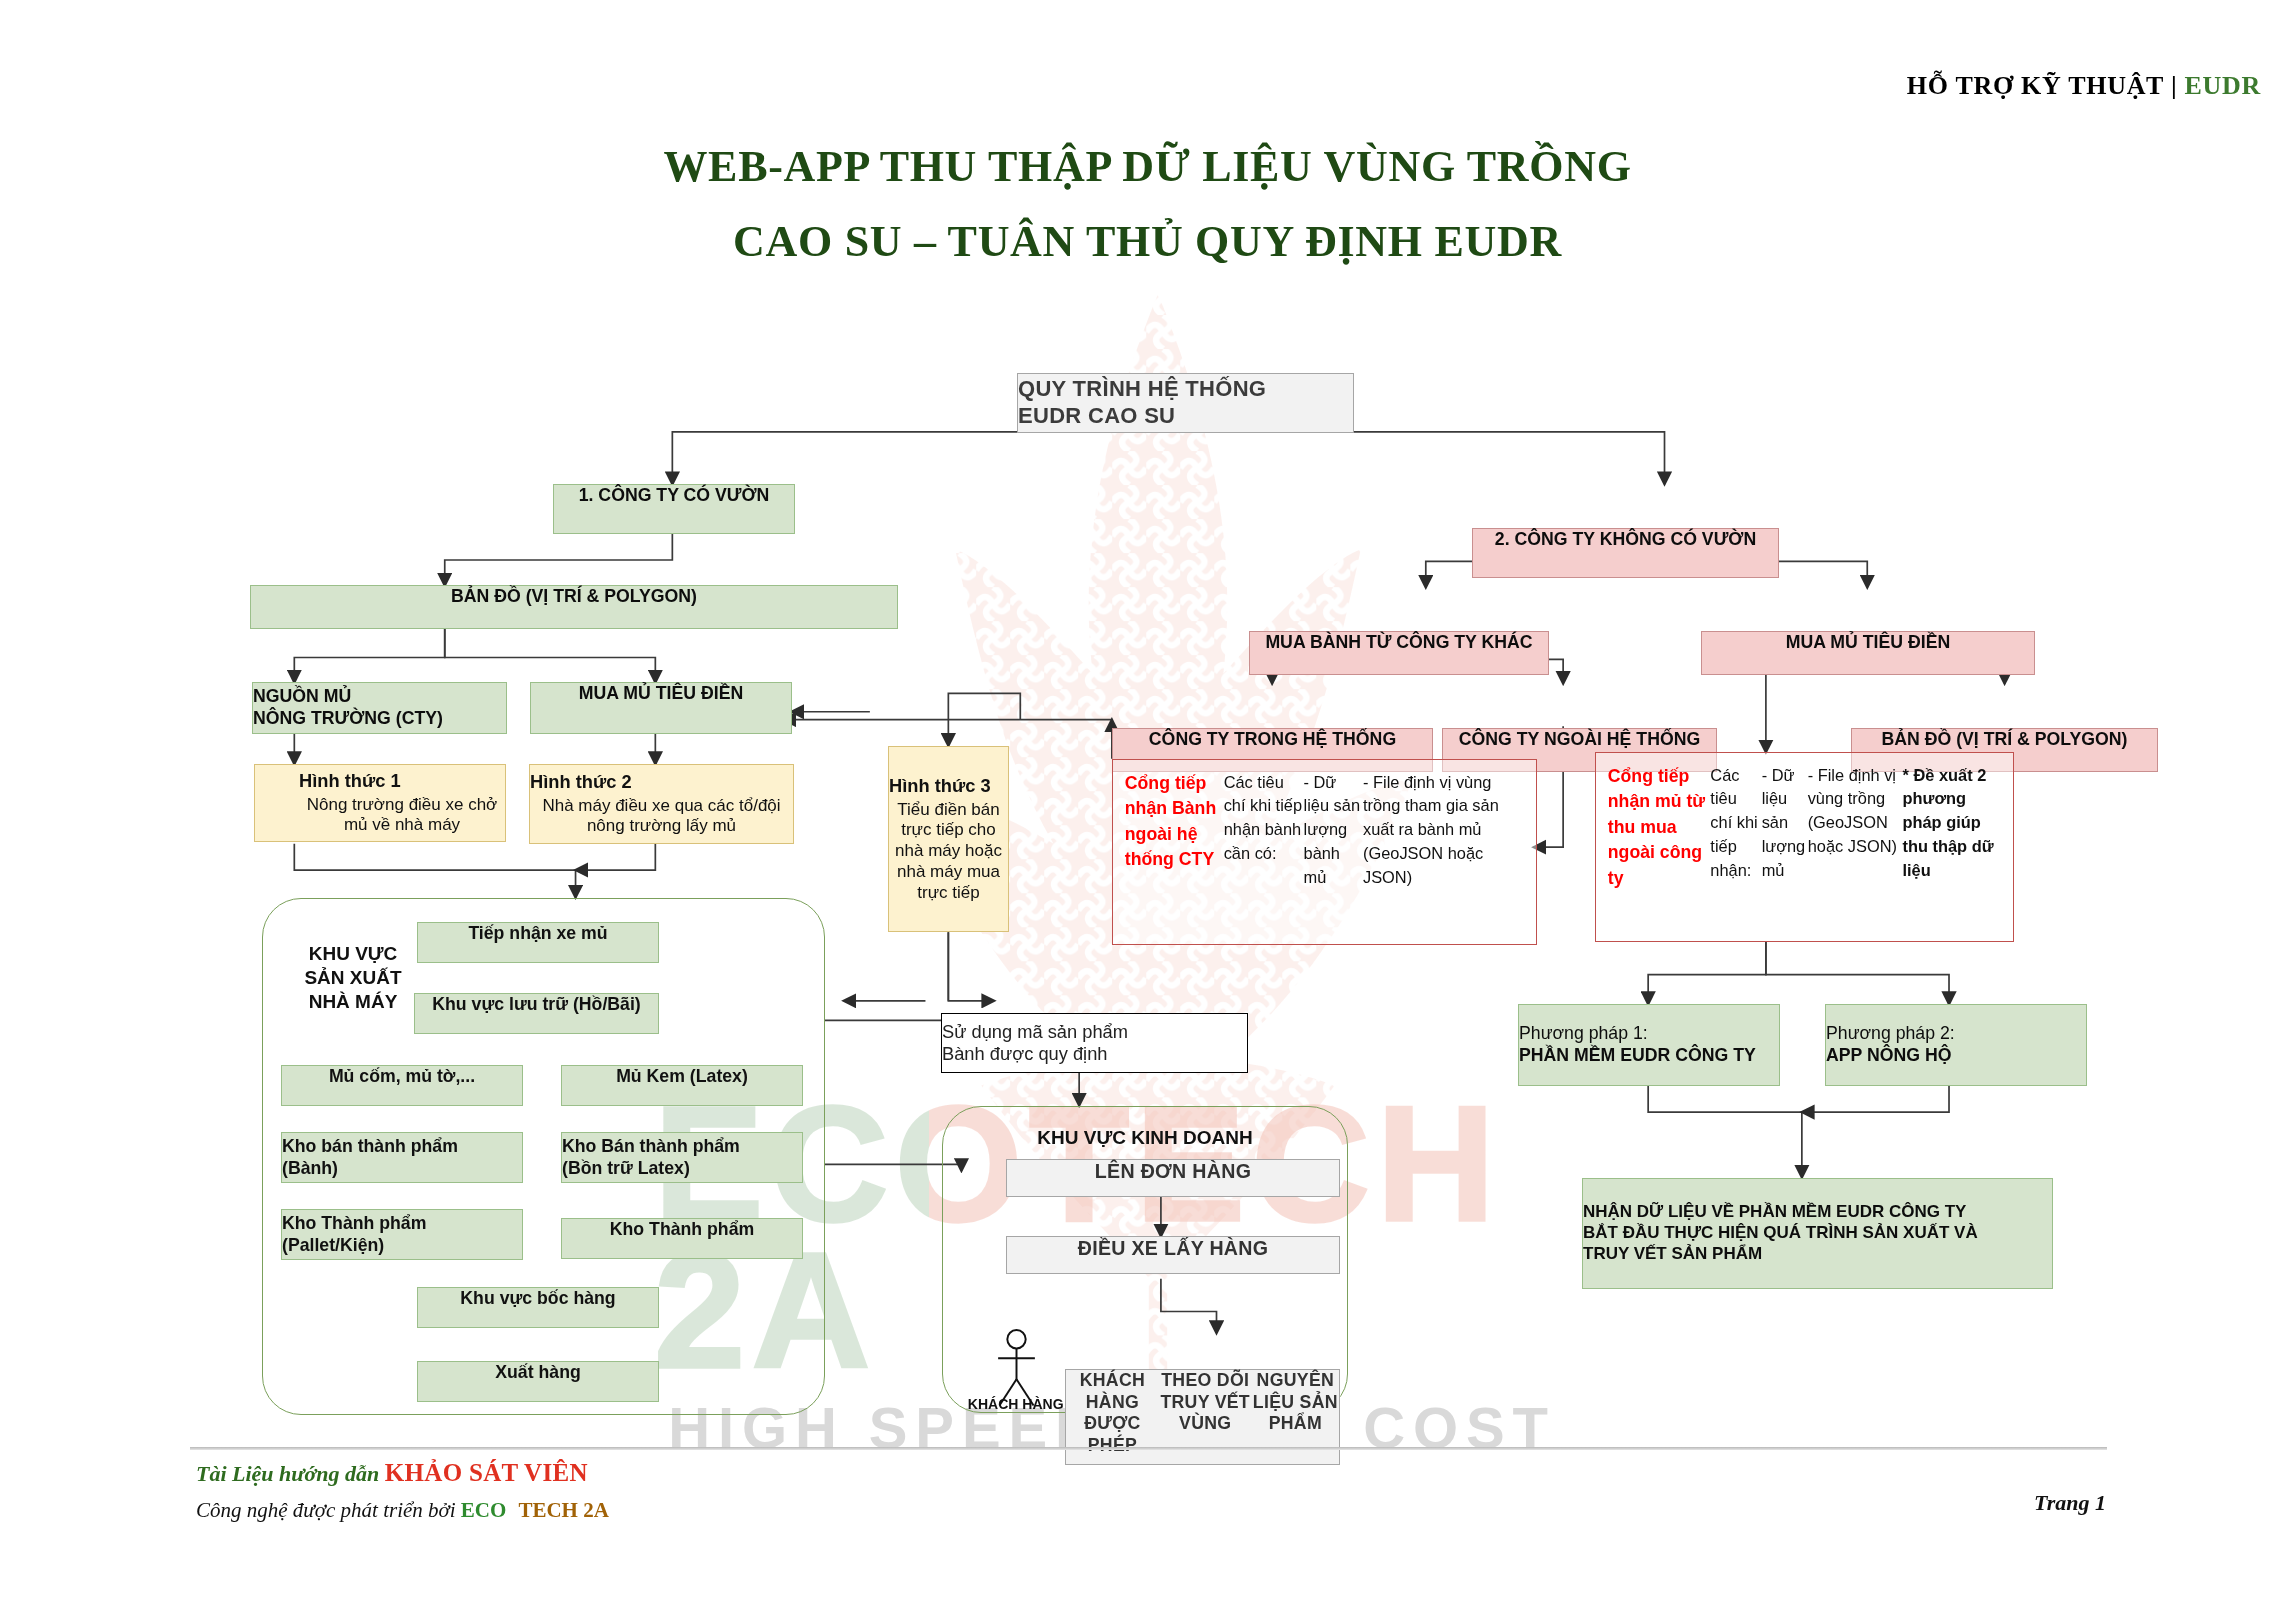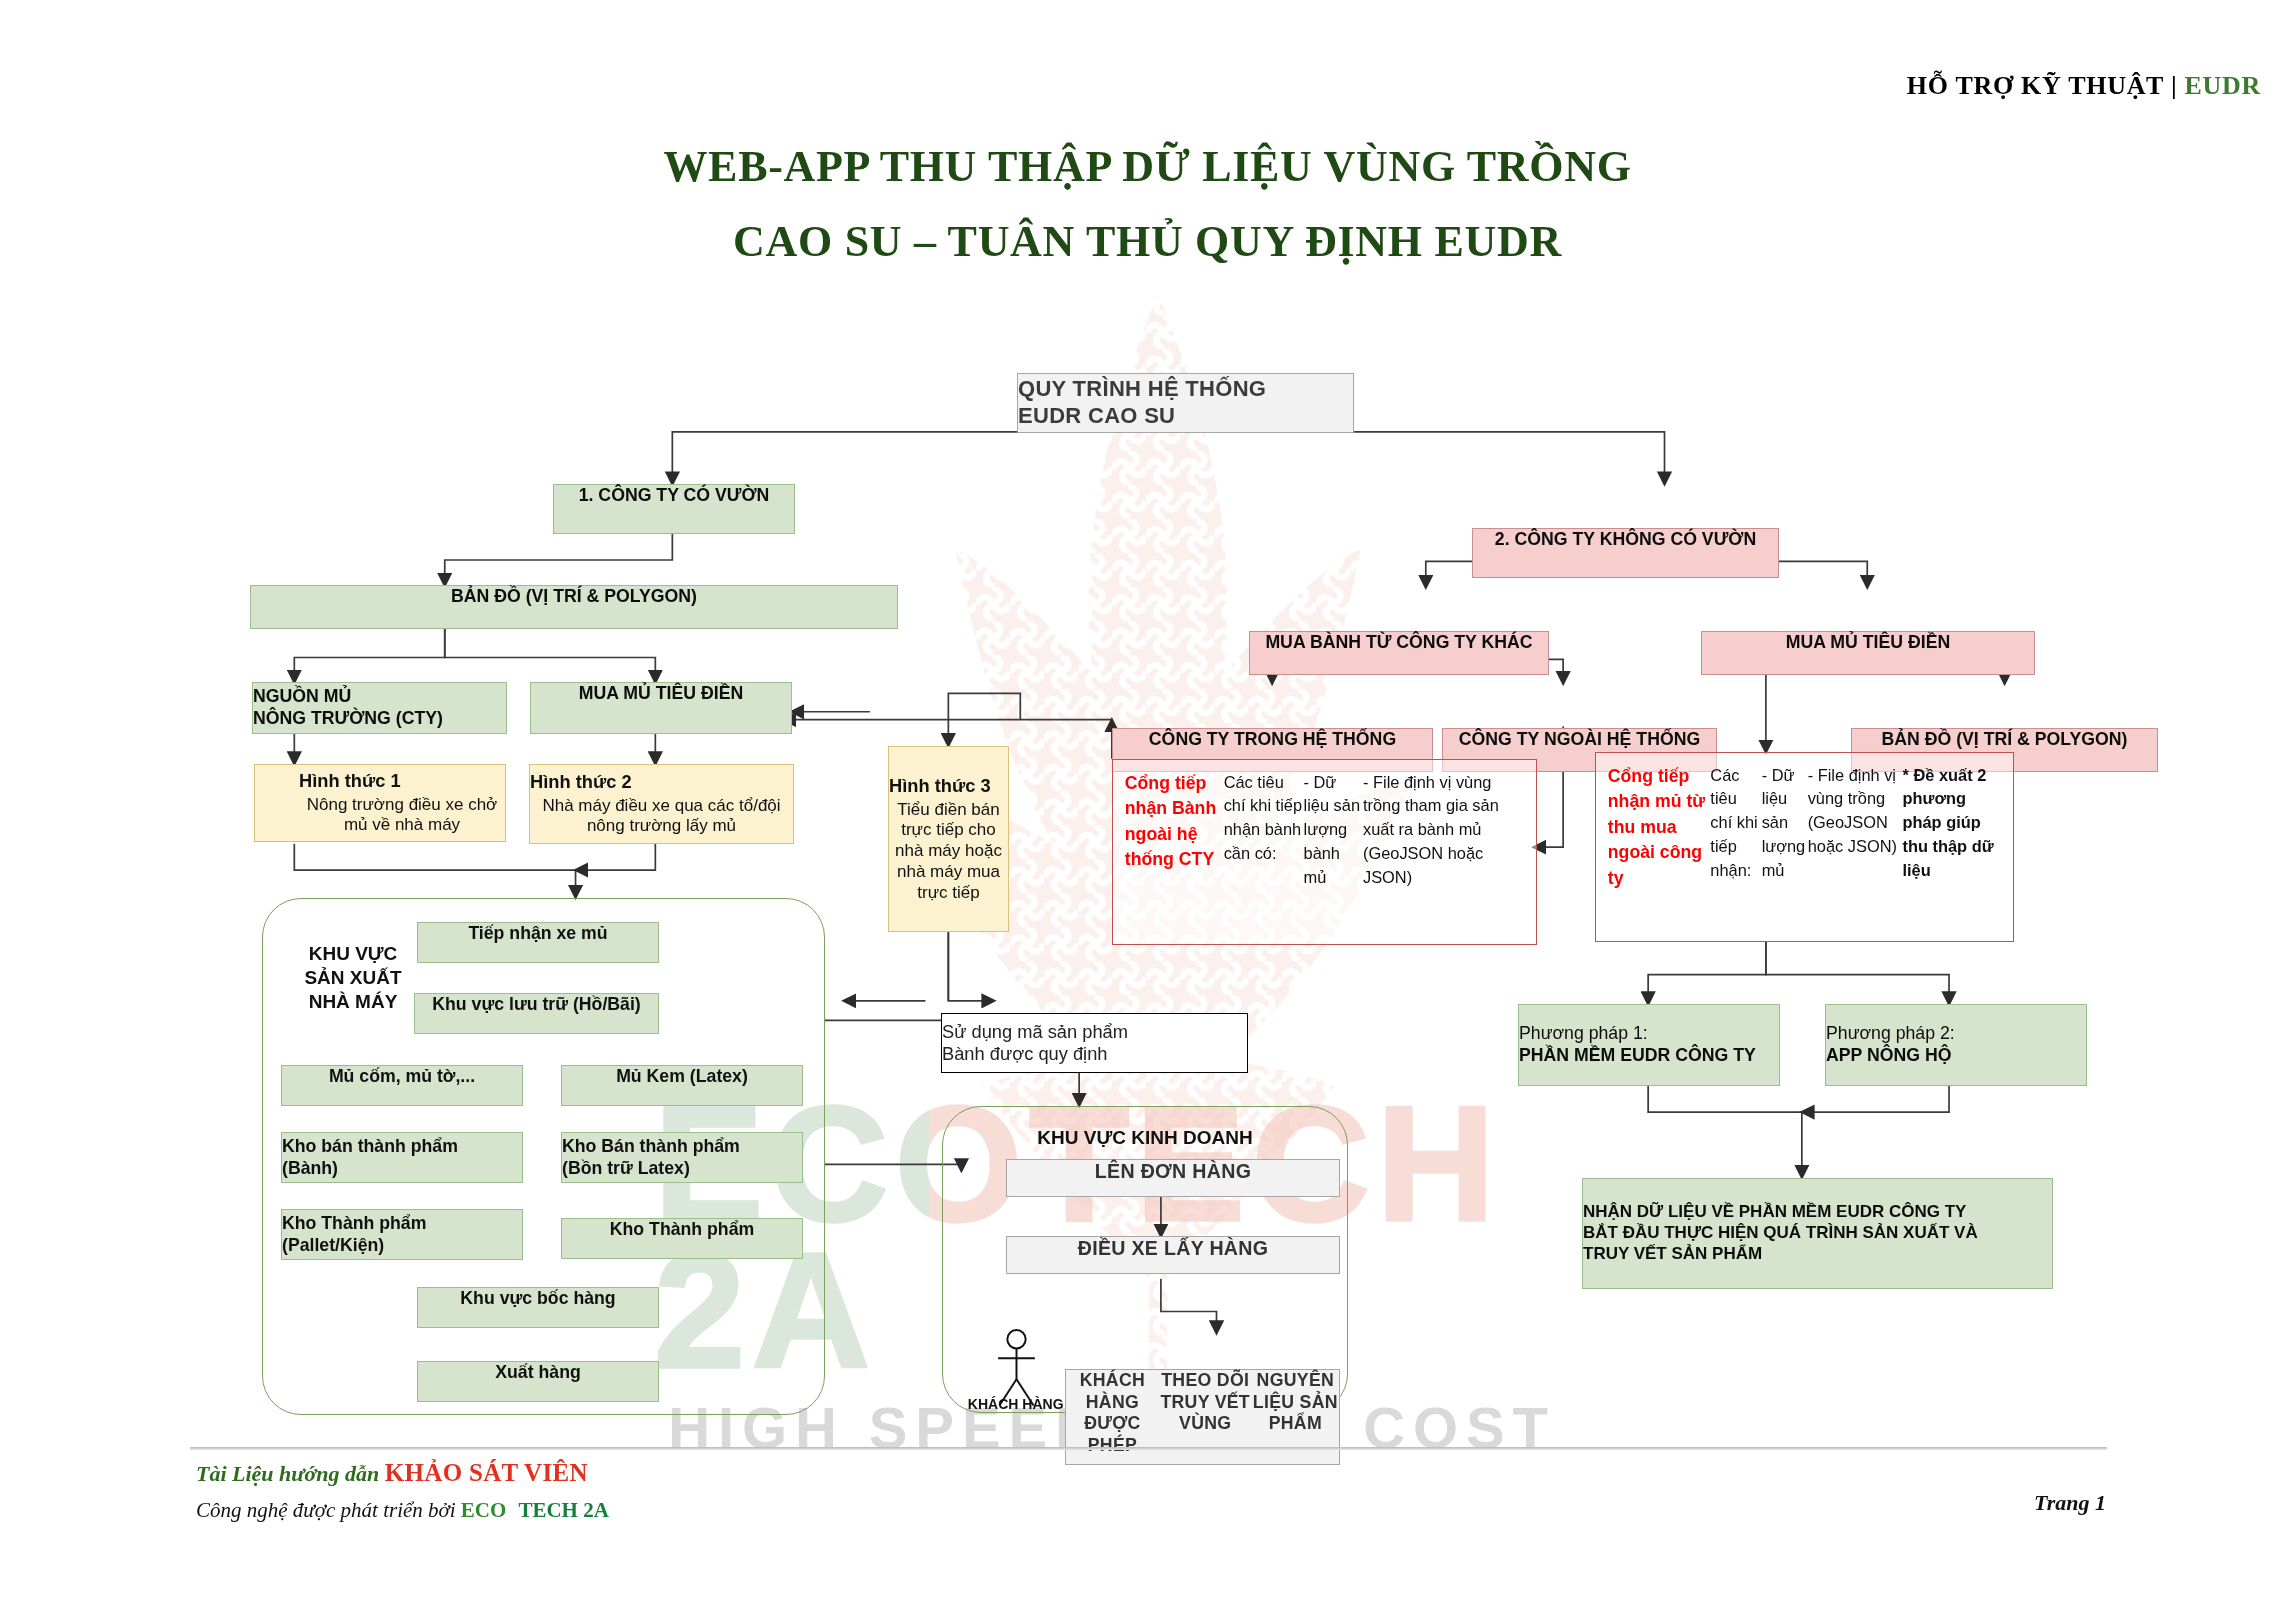--- a/index.html
+++ b/index.html
@@ -92,21 +92,21 @@
 
   
   #ftr-rule{position:absolute;left:190px;top:1447px;width:1917px;height:3.3px;
             background:linear-gradient(#b8b8b8,#e6e6e6);z-index:5;}
   #ftr{position:absolute;left:196px;top:1459px;width:1910px;z-index:5;
        font-family:"Liberation Serif",serif;}
   #ftr .l1{font-size:22px;font-style:italic;font-weight:bold;color:#2e6b1f;}
   #ftr .l1 .red{color:#e03020;font-style:normal;font-size:25px;letter-spacing:0.3px;}
   #ftr .l2{margin-top:10.5px;font-size:21px;font-style:italic;color:#111;}
   #ftr .l2 .eco{color:#2e8b2e;font-weight:bold;font-style:normal;}
-  #ftr .l2 .tech{color:#15803d;font-weight:bold;font-style:normal;padding-left:12px;}
+  #ftr .l2 .tech{color:#a16207;font-weight:bold;font-style:normal;padding-left:12px;}
   #ftr .pg{position:absolute;right:0;top:31px;font-size:22px;font-style:italic;
            font-weight:bold;color:#111;}
 </style>
 </head>
 <body>
 
 <svg id="wm-leaf" viewBox="0 0 590 850">
   <defs>
     <pattern id="vein" width="26" height="26" patternUnits="userSpaceOnUse">
       <rect width="26" height="26" fill="#f6cfc6"></rect>

